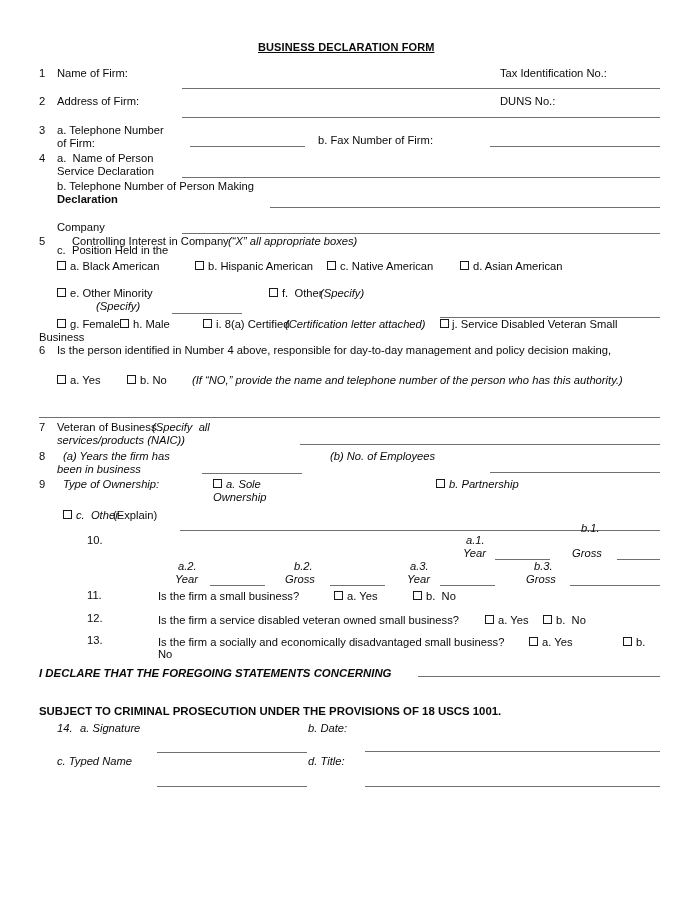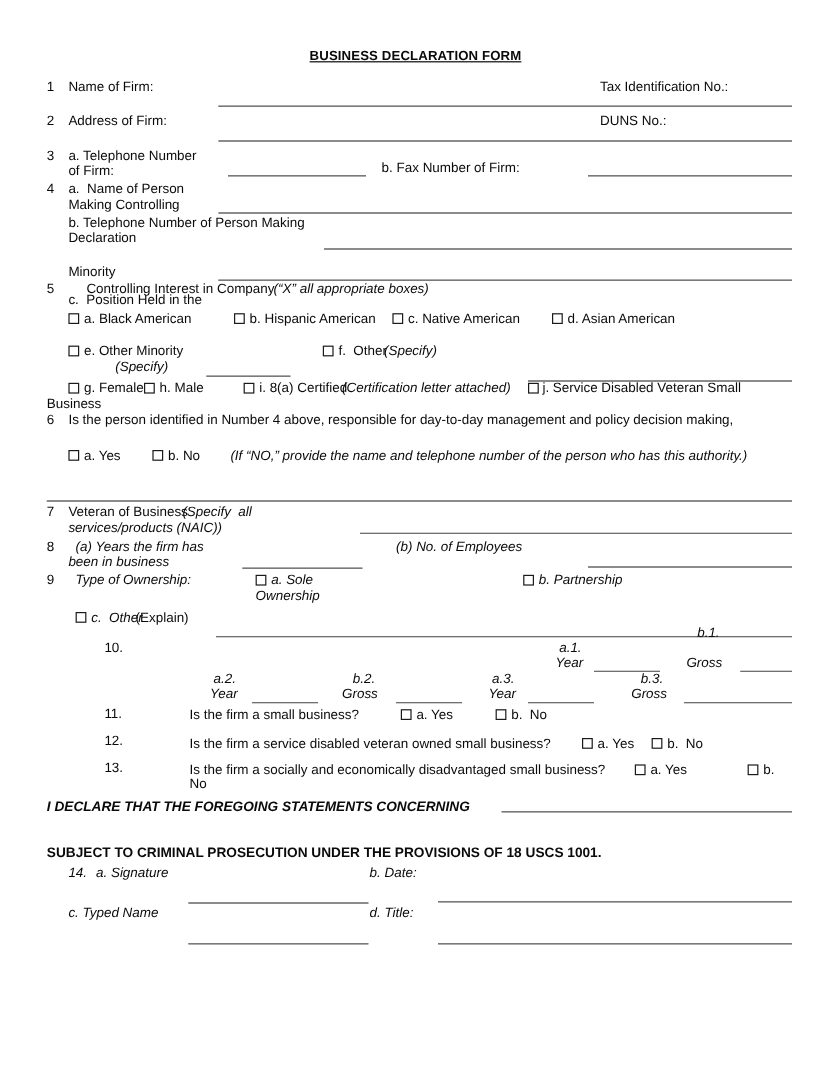--- a/index.html
+++ b/index.html
@@ -70,29 +70,29 @@
 
   <div class="t" style="left:39px; top:124px;">3</div>
   <div class="t" style="left:57px; top:124px;">a. Telephone Number</div>
   <div class="t" style="left:57px; top:137px;">of Firm:</div>
   <div class="t" style="left:318px; top:134px;">b. Fax Number of Firm:</div>
   <div class="ln" style="left:190px; top:146px; width:115px;"></div>
   <div class="ln" style="left:490px; top:146px; width:170px;"></div>
 
   <div class="t" style="left:39px; top:152px;">4</div>
   <div class="t" style="left:57px; top:152px;">a.  Name of Person</div>
-  <div class="t" style="left:57px; top:165px;">Making Controlling</div>
+  <div class="t" style="left:57px; top:165px;">Service Declaration</div>
   <div class="ln" style="left:182px; top:177px; width:478px;"></div>
 
   <div class="t" style="left:57px; top:180px;">b. Telephone Number of Person Making</div>
-  <div class="t" style="left:57px; top:193px;">Declaration</div>
+  <div class="t" style="left:57px; top:193px;font-weight:bold;">Declaration</div>
   <div class="ln" style="left:270px; top:207px; width:390px;"></div>
 
   <div class="t" style="left:57px; top:208px;margin-top:36px;">c.  Position Held in the</div>
-  <div class="t" style="left:57px; top:221px;">Minority</div>
+  <div class="t" style="left:57px; top:221px;">Company</div>
   <div class="ln" style="left:182px; top:233px; width:478px;"></div>
 
   <div class="t" style="left:39px; top:235px;">5</div>
   <div class="t" style="left:72px; top:235px;">Controlling Interest in Company</div>
   <div class="t it" style="left:228px; top:235px;">(“X” all appropriate boxes)</div>
 
   <div class="cb" style="left:57px; top:261px;"></div>
   <div class="t" style="left:70px; top:260px;">a. Black American</div>
 
   <div class="cb" style="left:195px; top:261px;"></div>

